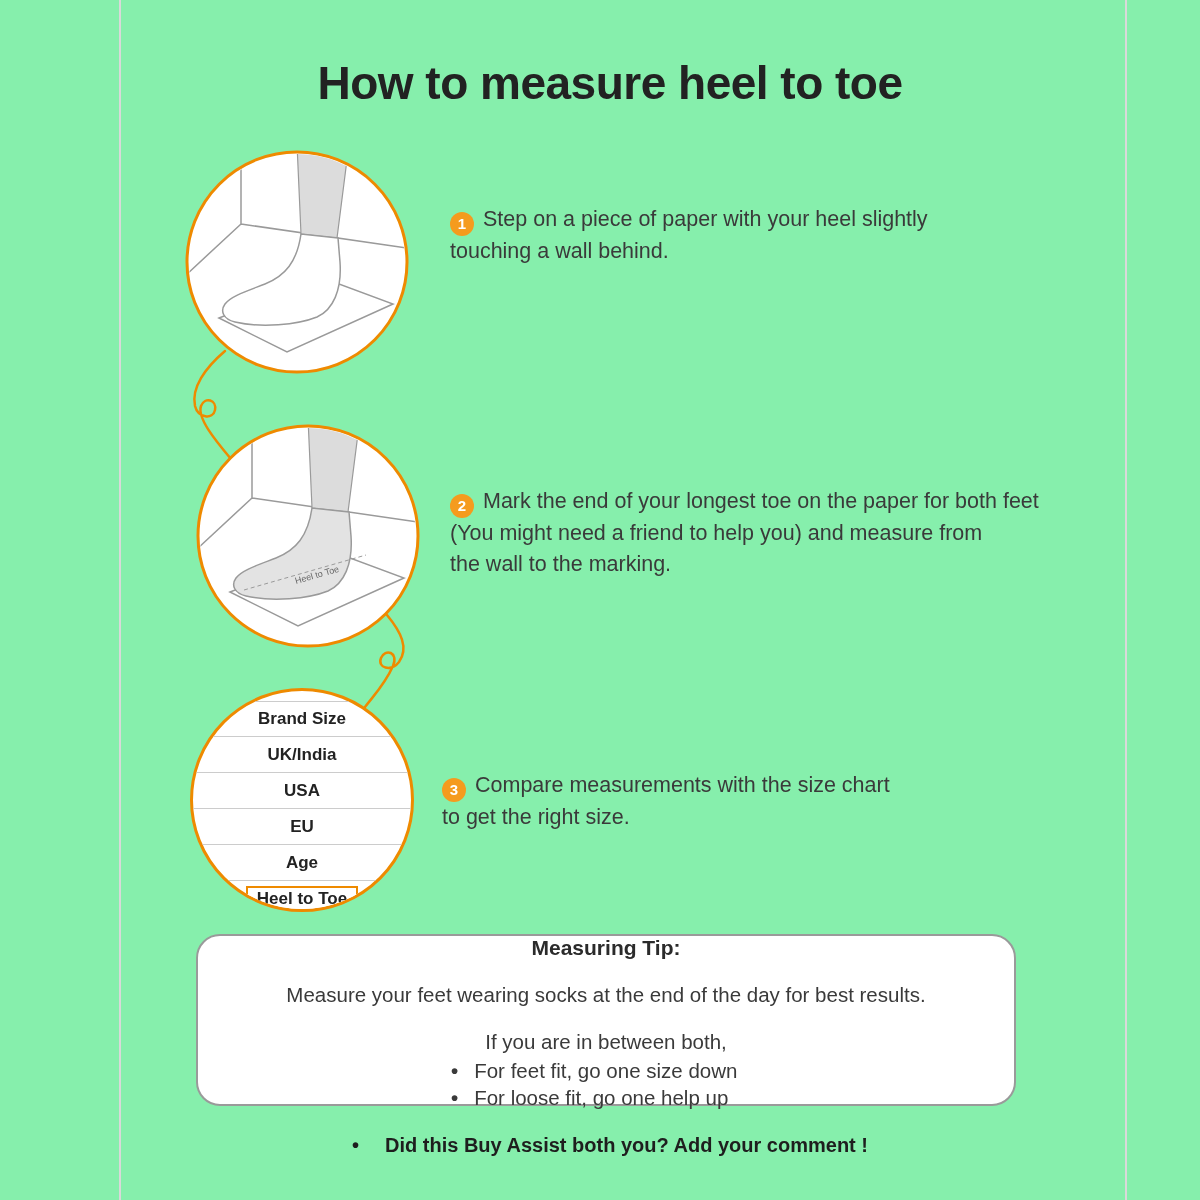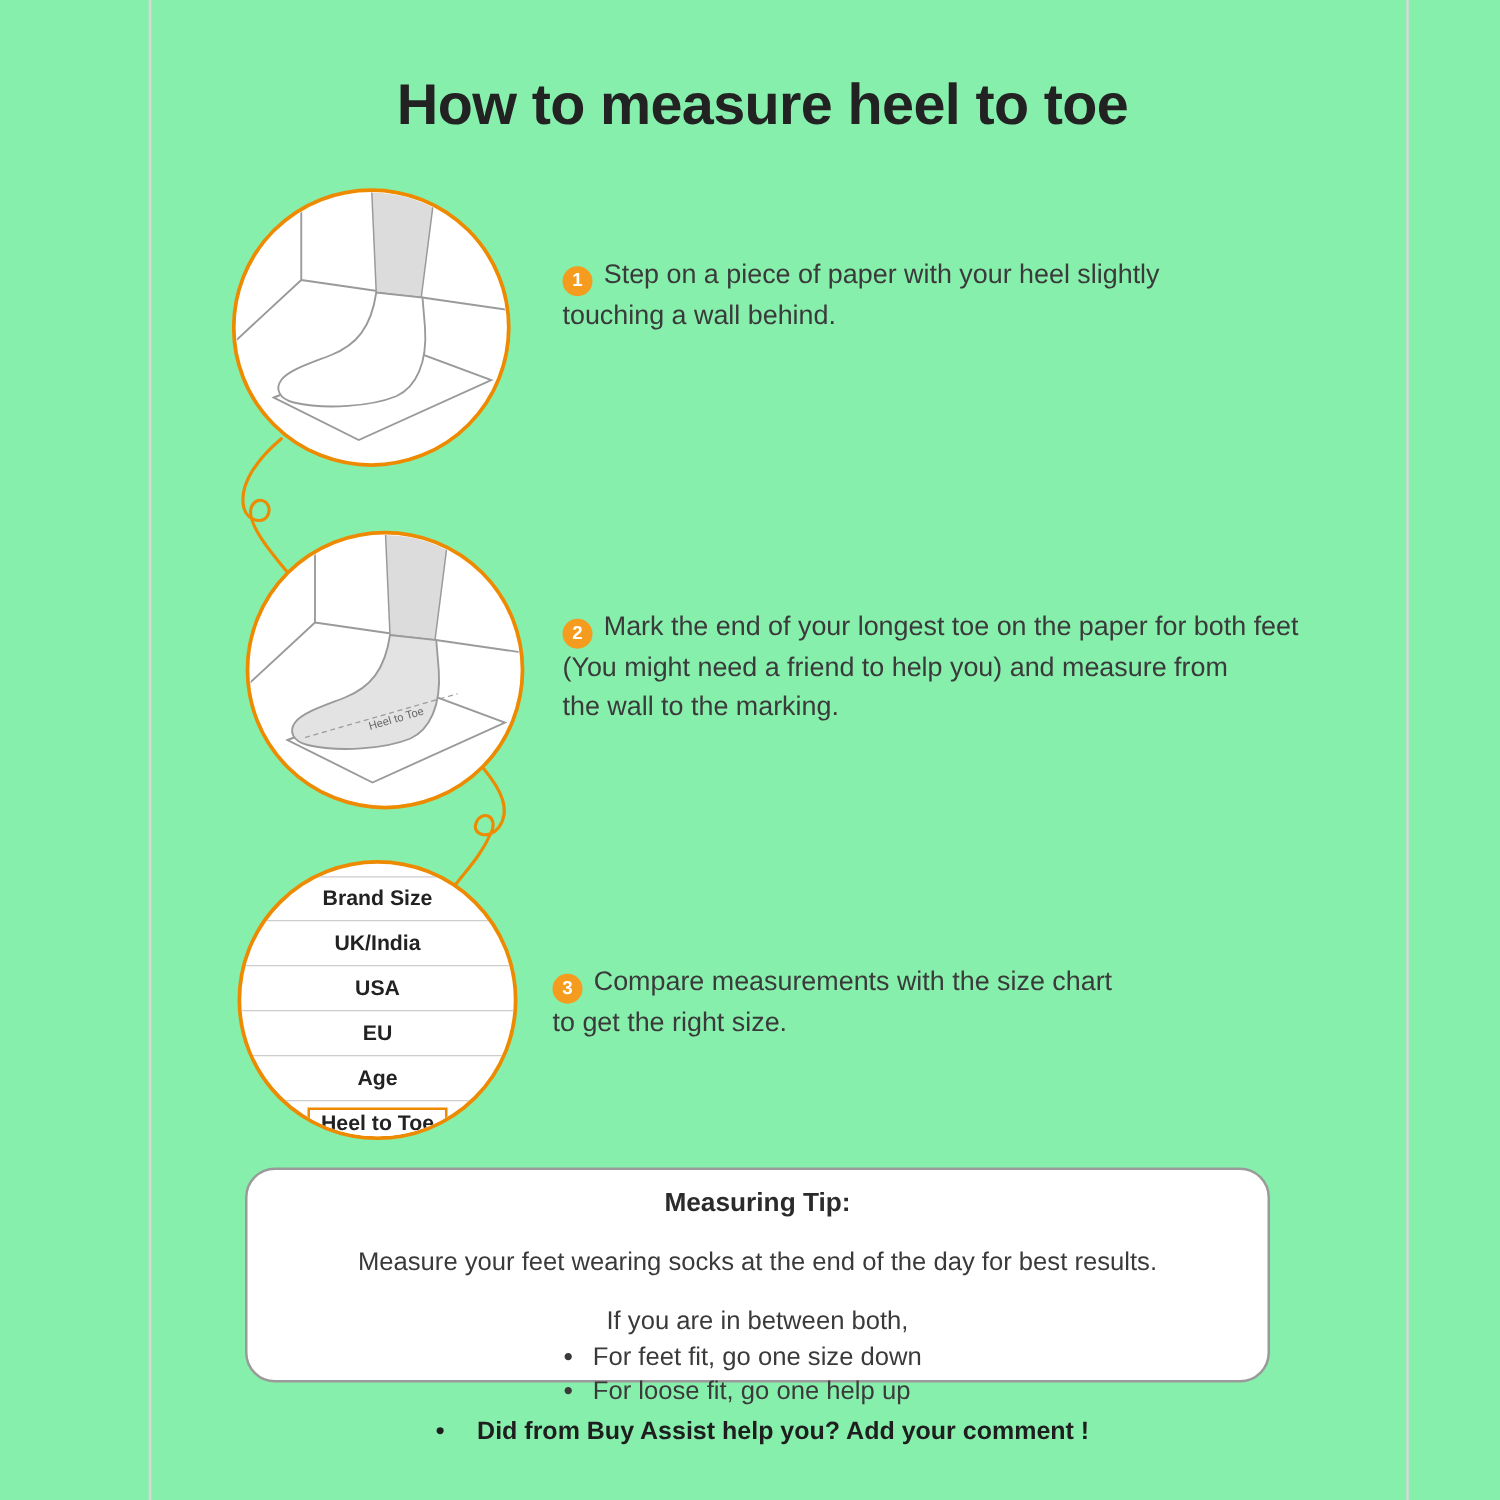--- a/index.html
+++ b/index.html
@@ -45,21 +45,21 @@
   .highlight-box {
     border:2px solid var(--color-accent, #EE8A00); background:#fff;
     padding:1px 9px; display:flex; align-items:center;
   }
 
   .tipbox {
     position:absolute; left:196px; top:934px; width:820px; height:172px;
     box-sizing:border-box; border:2px solid var(--color-border, #9a9a9a);
     border-radius:24px; background:#fff;
   }
-  .tip-title { margin-top:15px; text-align:center; font-size:21px; font-weight:700; color:#2b2b2b; }
+  .tip-title { text-align:center; font-size:21px; font-weight:700; color:#2b2b2b; }
   .tip-line { text-align:center; font-size:20.5px; margin-top:23px; color:var(--color-text,#3a3a3a); }
   .tip-bullets { width:310px; margin:3px auto 0; }
   .tip-bullet { display:flex; gap:16px; font-size:20.5px; line-height:27px; color:var(--color-text,#3a3a3a); }
   .tip-bullet .dot, .footer .dot { font-weight:700; }
 
   .footer {
     position:absolute; top:1134px; left:0; right:0;
     display:flex; justify-content:center; align-items:center; gap:26px;
     font-size:20px; font-weight:700; color:#1e1e1e;
   }
@@ -168,16 +168,16 @@
       </div>
       <div class="tip-bullet">
         <span class="dot">•</span>
         <span>For loose fit, go one help up</span>
       </div>
     </div>
   </div>
 
   <div class="footer">
     <span class="dot">•</span>
-    <span>Did from Buy Assist help you? Add your comment !</span>
+    <span>Did this Buy Assist both you? Add your comment !</span>
   </div>
 
 </div>
 
 </body></html>

